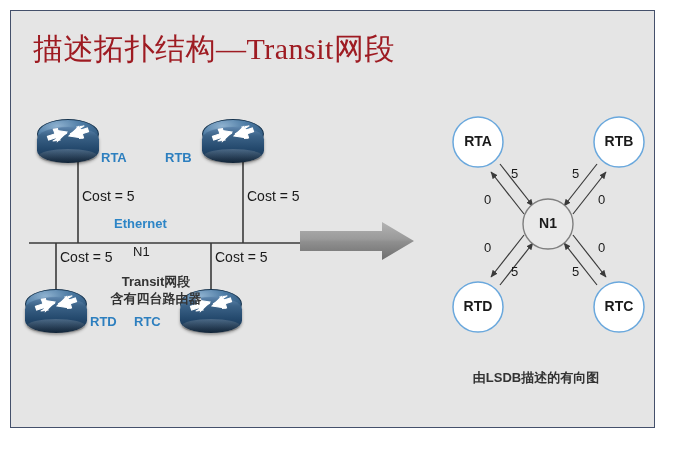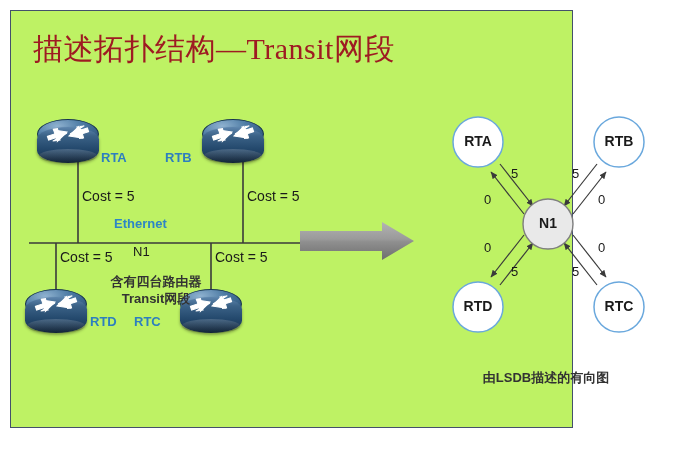--- a/index.html
+++ b/index.html
@@ -2,22 +2,22 @@
 <html><head>
 <meta charset="utf-8">
 <style>
   html,body{margin:0;padding:0;}
   body{
     width:675px;height:450px;background:#ffffff;
     font-family:"Liberation Sans", sans-serif;
     overflow:hidden;position:relative;
   }
   #slide{
-    position:absolute;left:10px;top:10px;width:563px;height:418px;
-    background:#bef264;border:1.5px solid #44506b;box-sizing:border-box;
+    position:absolute;left:10px;top:10px;width:645px;height:418px;
+    background:#e5e5e5;border:1.5px solid #44506b;box-sizing:border-box;
   }
   #title{
     position:absolute;left:22px;top:18px;
     font-family:"Liberation Serif", serif;
     font-size:30px;color:#9e1b22;letter-spacing:0.5px;white-space:nowrap;
   }
 
   
   #left-topology{position:absolute;left:10px;top:95px;width:290px;height:235px;}
 
@@ -150,22 +150,22 @@
     <div class="costlabel" style="left:61px;top:82px;">Cost = 5</div>
     <div class="costlabel" style="left:226px;top:82px;">Cost = 5</div>
     <div class="costlabel" style="left:39px;top:143px;">Cost = 5</div>
     <div class="costlabel" style="left:194px;top:143px;">Cost = 5</div>
 
     <div class="ethlabel" style="left:93px;top:110px;">Ethernet</div>
     <div class="n1label" style="left:112px;top:138px;">N1</div>
   </div>
 
   <div class="caption" style="left:20px;top:262px;width:250px;">
+    <div>Transit网段</div>
     <div>含有四台路由器</div>
-    <div>Transit网段</div>
   </div>
 
   <svg style="position:absolute;left:285px;top:208px;" width="125" height="48">
     <defs>
       <linearGradient id="agrad" x1="0" y1="0" x2="0" y2="1">
         <stop offset="0%" stop-color="#b3b3b3"></stop>
         <stop offset="45%" stop-color="#9a9a9a"></stop>
         <stop offset="52%" stop-color="#8f8f8f"></stop>
         <stop offset="100%" stop-color="#6e6e6e"></stop>
       </linearGradient>
@@ -216,15 +216,15 @@
     <div style="position:absolute;left:136px;top:60px;font-size:13px;color:#1a1a1a;">5</div>
     <div style="position:absolute;left:162px;top:86px;font-size:13px;color:#1a1a1a;">0</div>
 
     <div style="position:absolute;left:75px;top:158px;font-size:13px;color:#1a1a1a;">5</div>
     <div style="position:absolute;left:48px;top:134px;font-size:13px;color:#1a1a1a;">0</div>
 
     <div style="position:absolute;left:136px;top:158px;font-size:13px;color:#1a1a1a;">5</div>
     <div style="position:absolute;left:162px;top:134px;font-size:13px;color:#1a1a1a;">0</div>
   </div>
 
-  <div class="caption" style="left:410px;top:358px;width:250px;">由LSDB描述的有向图</div>
+  <div class="caption" style="left:400px;top:358px;width:250px;">由LSDB描述的有向图</div>
 
 </div>
 
 </body></html>

